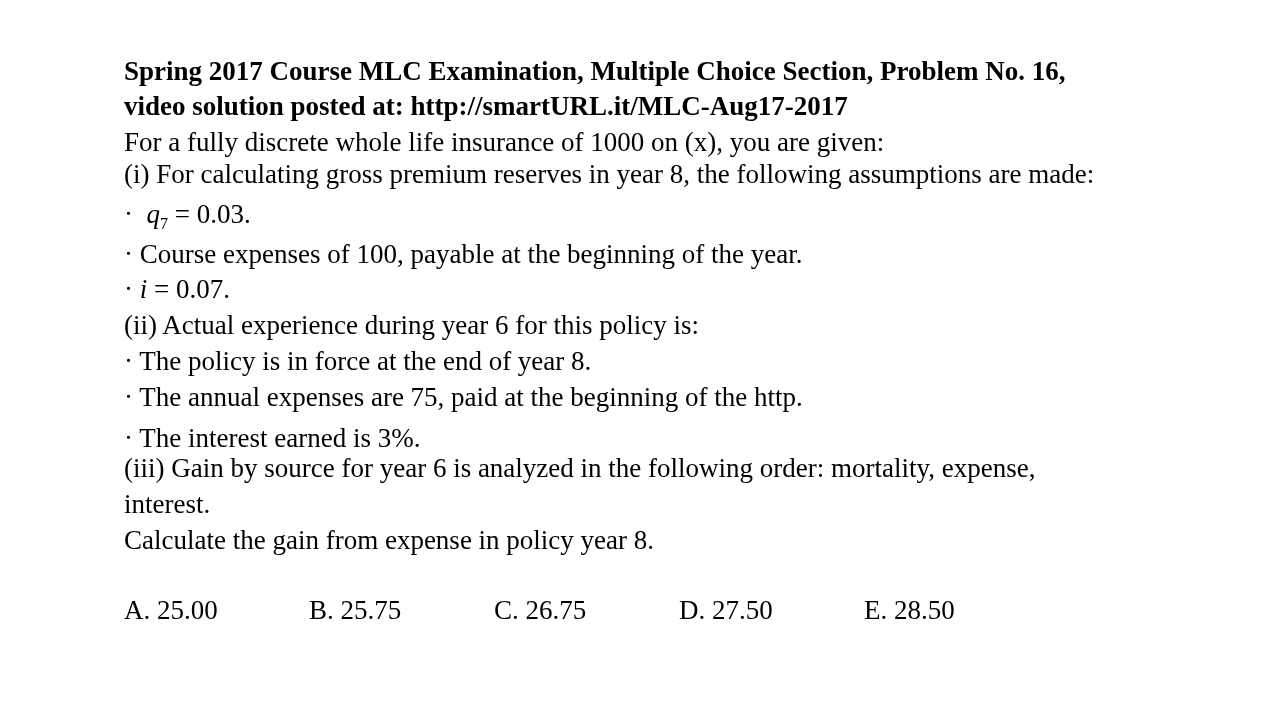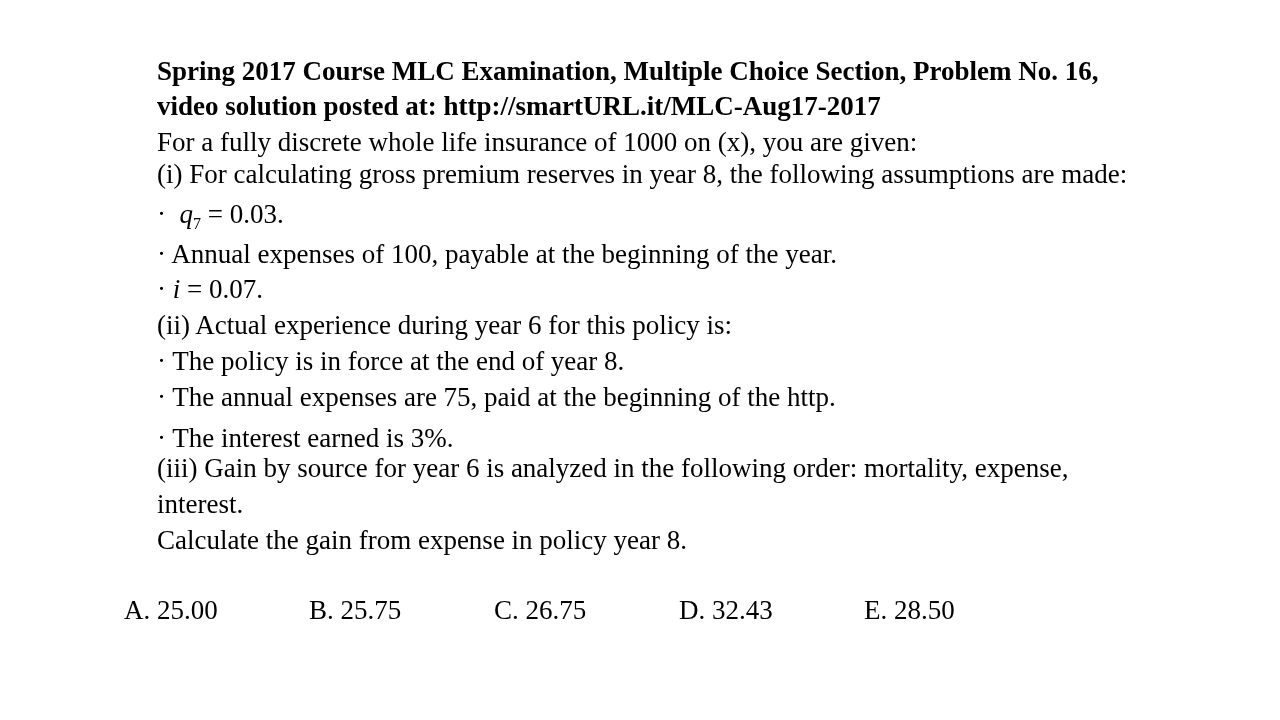--- a/index.html
+++ b/index.html
@@ -1,39 +1,39 @@
 <!DOCTYPE html>
 <html><head>
 <meta charset="utf-8">
 <style>
   html, body { margin:0; padding:0; background:#ffffff; }
   body { width:1280px; height:720px; position:relative; overflow:hidden; font-family:"Liberation Serif", serif; color:#000; }
-  .line { position:absolute; left:124px; font-size:27px; line-height:36px; white-space:nowrap;margin-left:33px; }
+  .line { position:absolute; left:124px; font-size:27px; line-height:36px; white-space:nowrap; }
   .bold { font-weight:bold; }
   .choices { position:absolute; top:592px; left:124px; font-size:27px; line-height:36px; }
   .choice { position:absolute; white-space:nowrap; }
   sub { font-size:16px; }
 </style>
 </head>
 <body>
 
 <div class="line bold" style="top:53px">Spring 2017 Course MLC Examination, Multiple Choice Section, Problem No. 16,</div>
 <div class="line bold" style="top:88px">video solution posted at: http://smartURL.it/MLC-Aug17-2017</div>
 <div class="line" style="top:124px">For a fully discrete whole life insurance of 1000 on (x), you are given:</div>
 <div class="line" style="top:156px">(i) For calculating gross premium reserves in year 8, the following assumptions are made:</div>
 <div class="line" style="top:196px">·&nbsp;&nbsp;<i>q</i><sub>7</sub><span> = 0.03.</span></div>
-<div class="line" style="top:236px">· Annual expenses of 100, payable at the beginning of the year.</div>
+<div class="line" style="top:236px">· Course expenses of 100, payable at the beginning of the year.</div>
 <div class="line" style="top:271px">· <i>i</i><span> = 0.07.</span></div>
 <div class="line" style="top:307px">(ii) Actual experience during year 6 for this policy is:</div>
 <div class="line" style="top:343px">· The policy is in force at the end of year 8.</div>
 <div class="line" style="top:379px">· The annual expenses are 75, paid at the beginning of the http.</div>
 <div class="line" style="top:420px">· The interest earned is 3%.</div>
 <div class="line" style="top:450px">(iii) Gain by source for year 6 is analyzed in the following order: mortality, expense,</div>
 <div class="line" style="top:486px">interest.</div>
 <div class="line" style="top:522px">Calculate the gain from expense in policy year 8.</div>
 
 <div class="choices">
   <span class="choice" style="left:0px">A. 25.00</span>
   <span class="choice" style="left:185px">B. 25.75</span>
   <span class="choice" style="left:370px">C. 26.75</span>
-  <span class="choice" style="left:555px">D. 32.43</span>
+  <span class="choice" style="left:555px">D. 27.50</span>
   <span class="choice" style="left:740px">E. 28.50</span>
 </div>
 
 </body></html>

